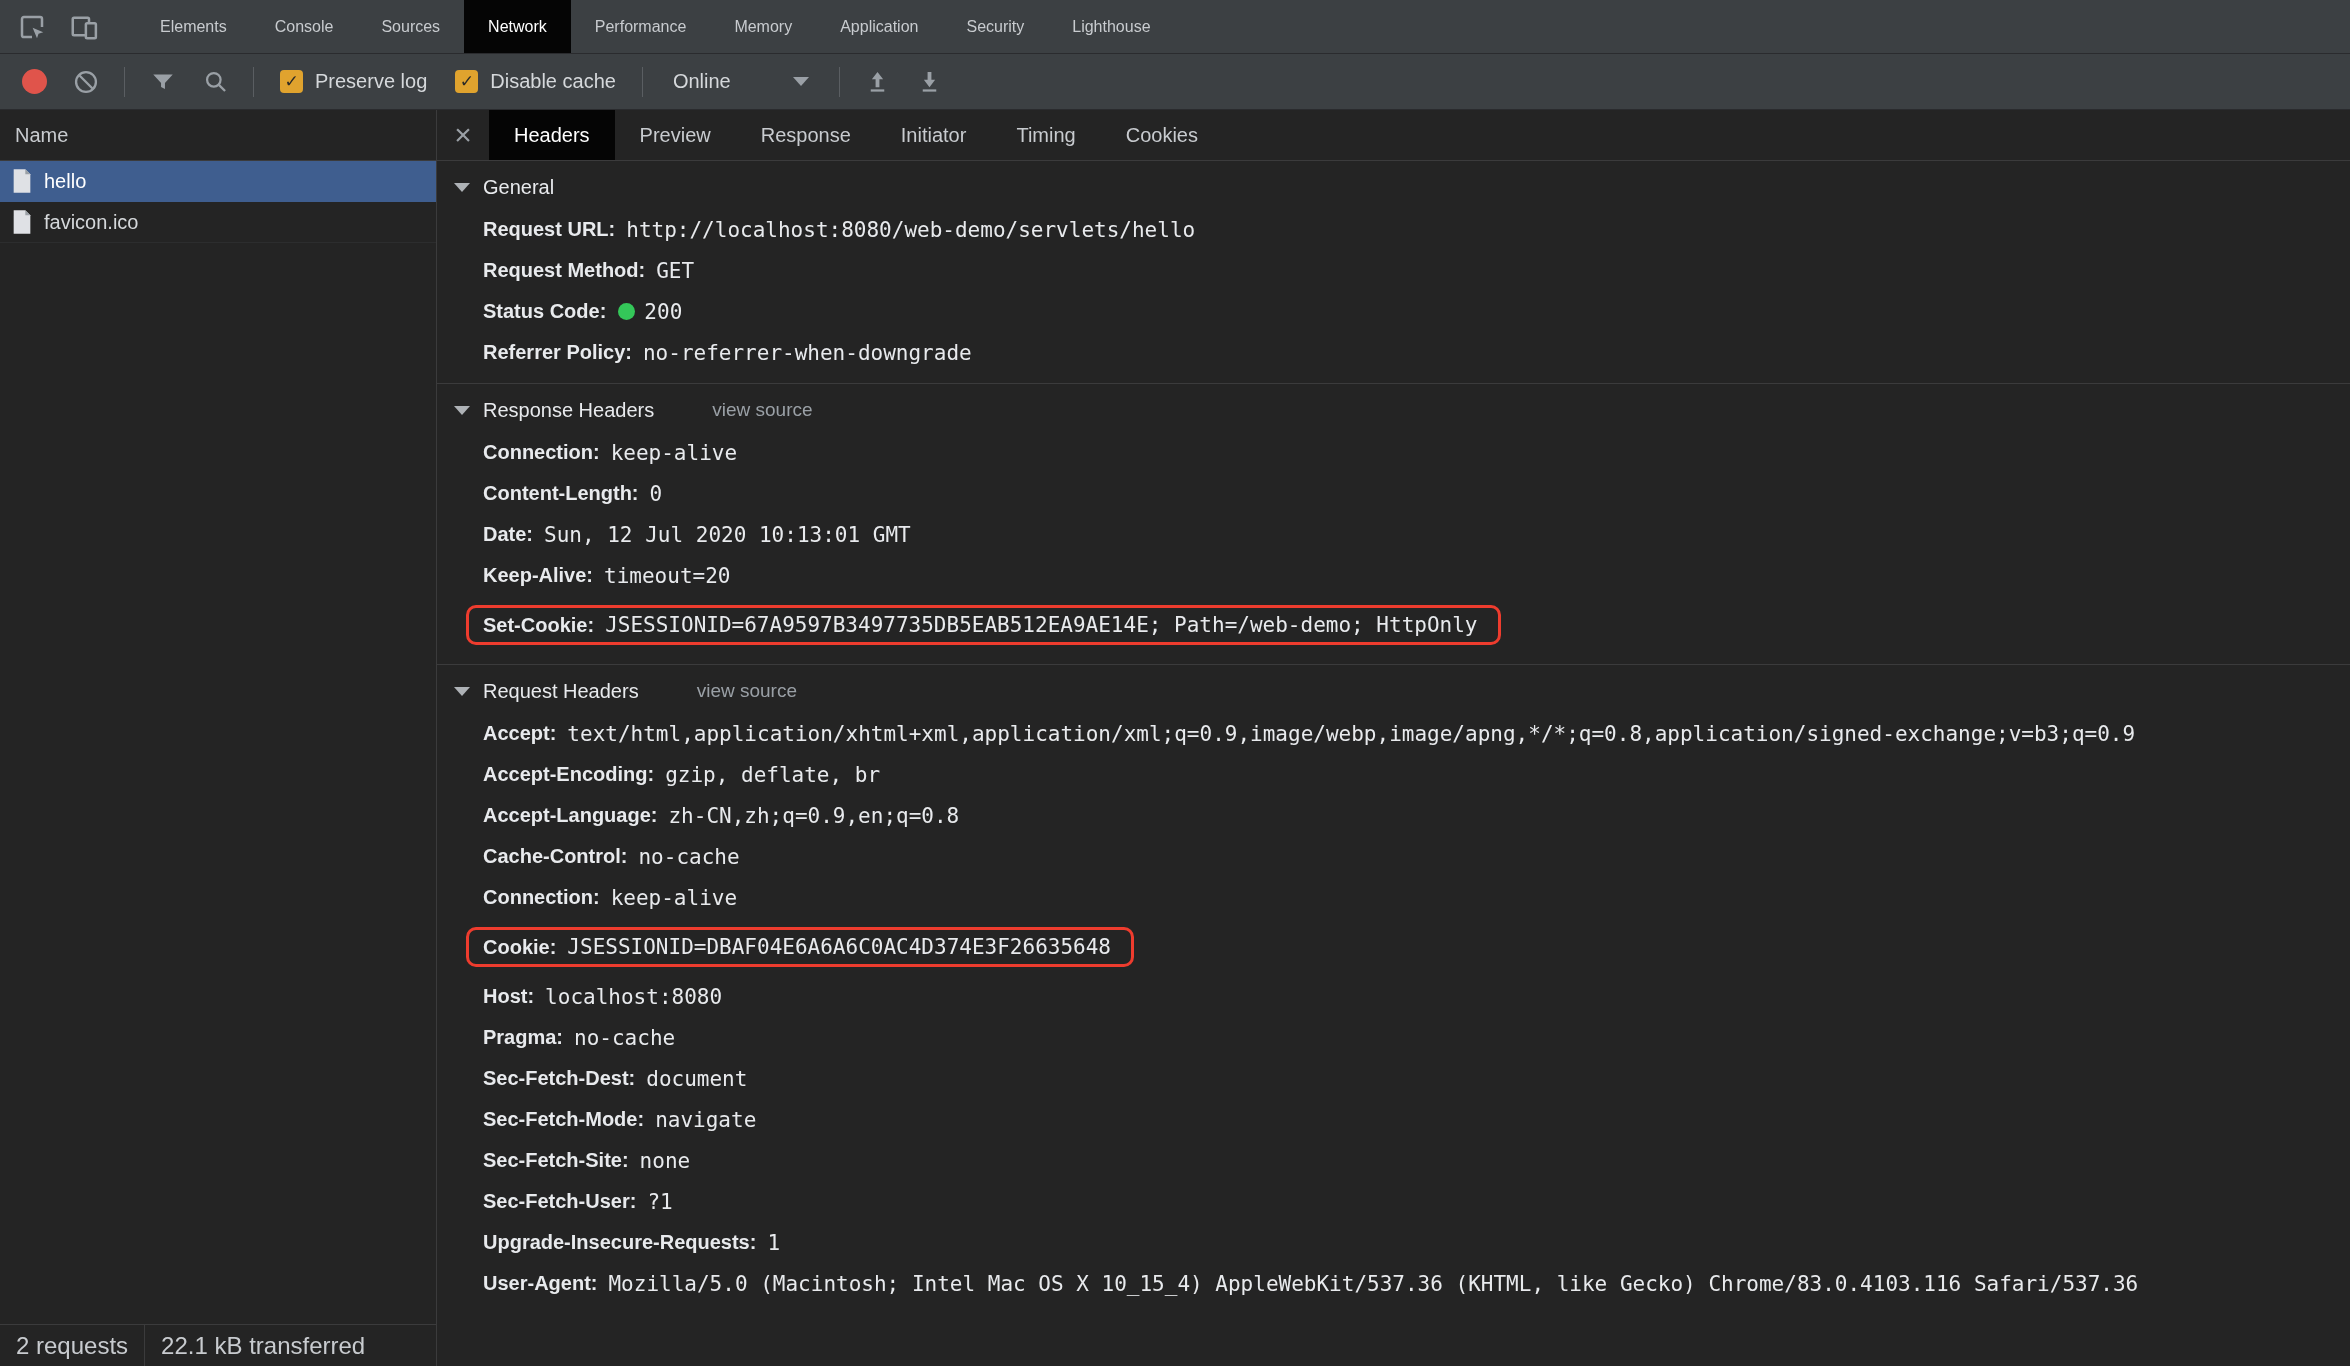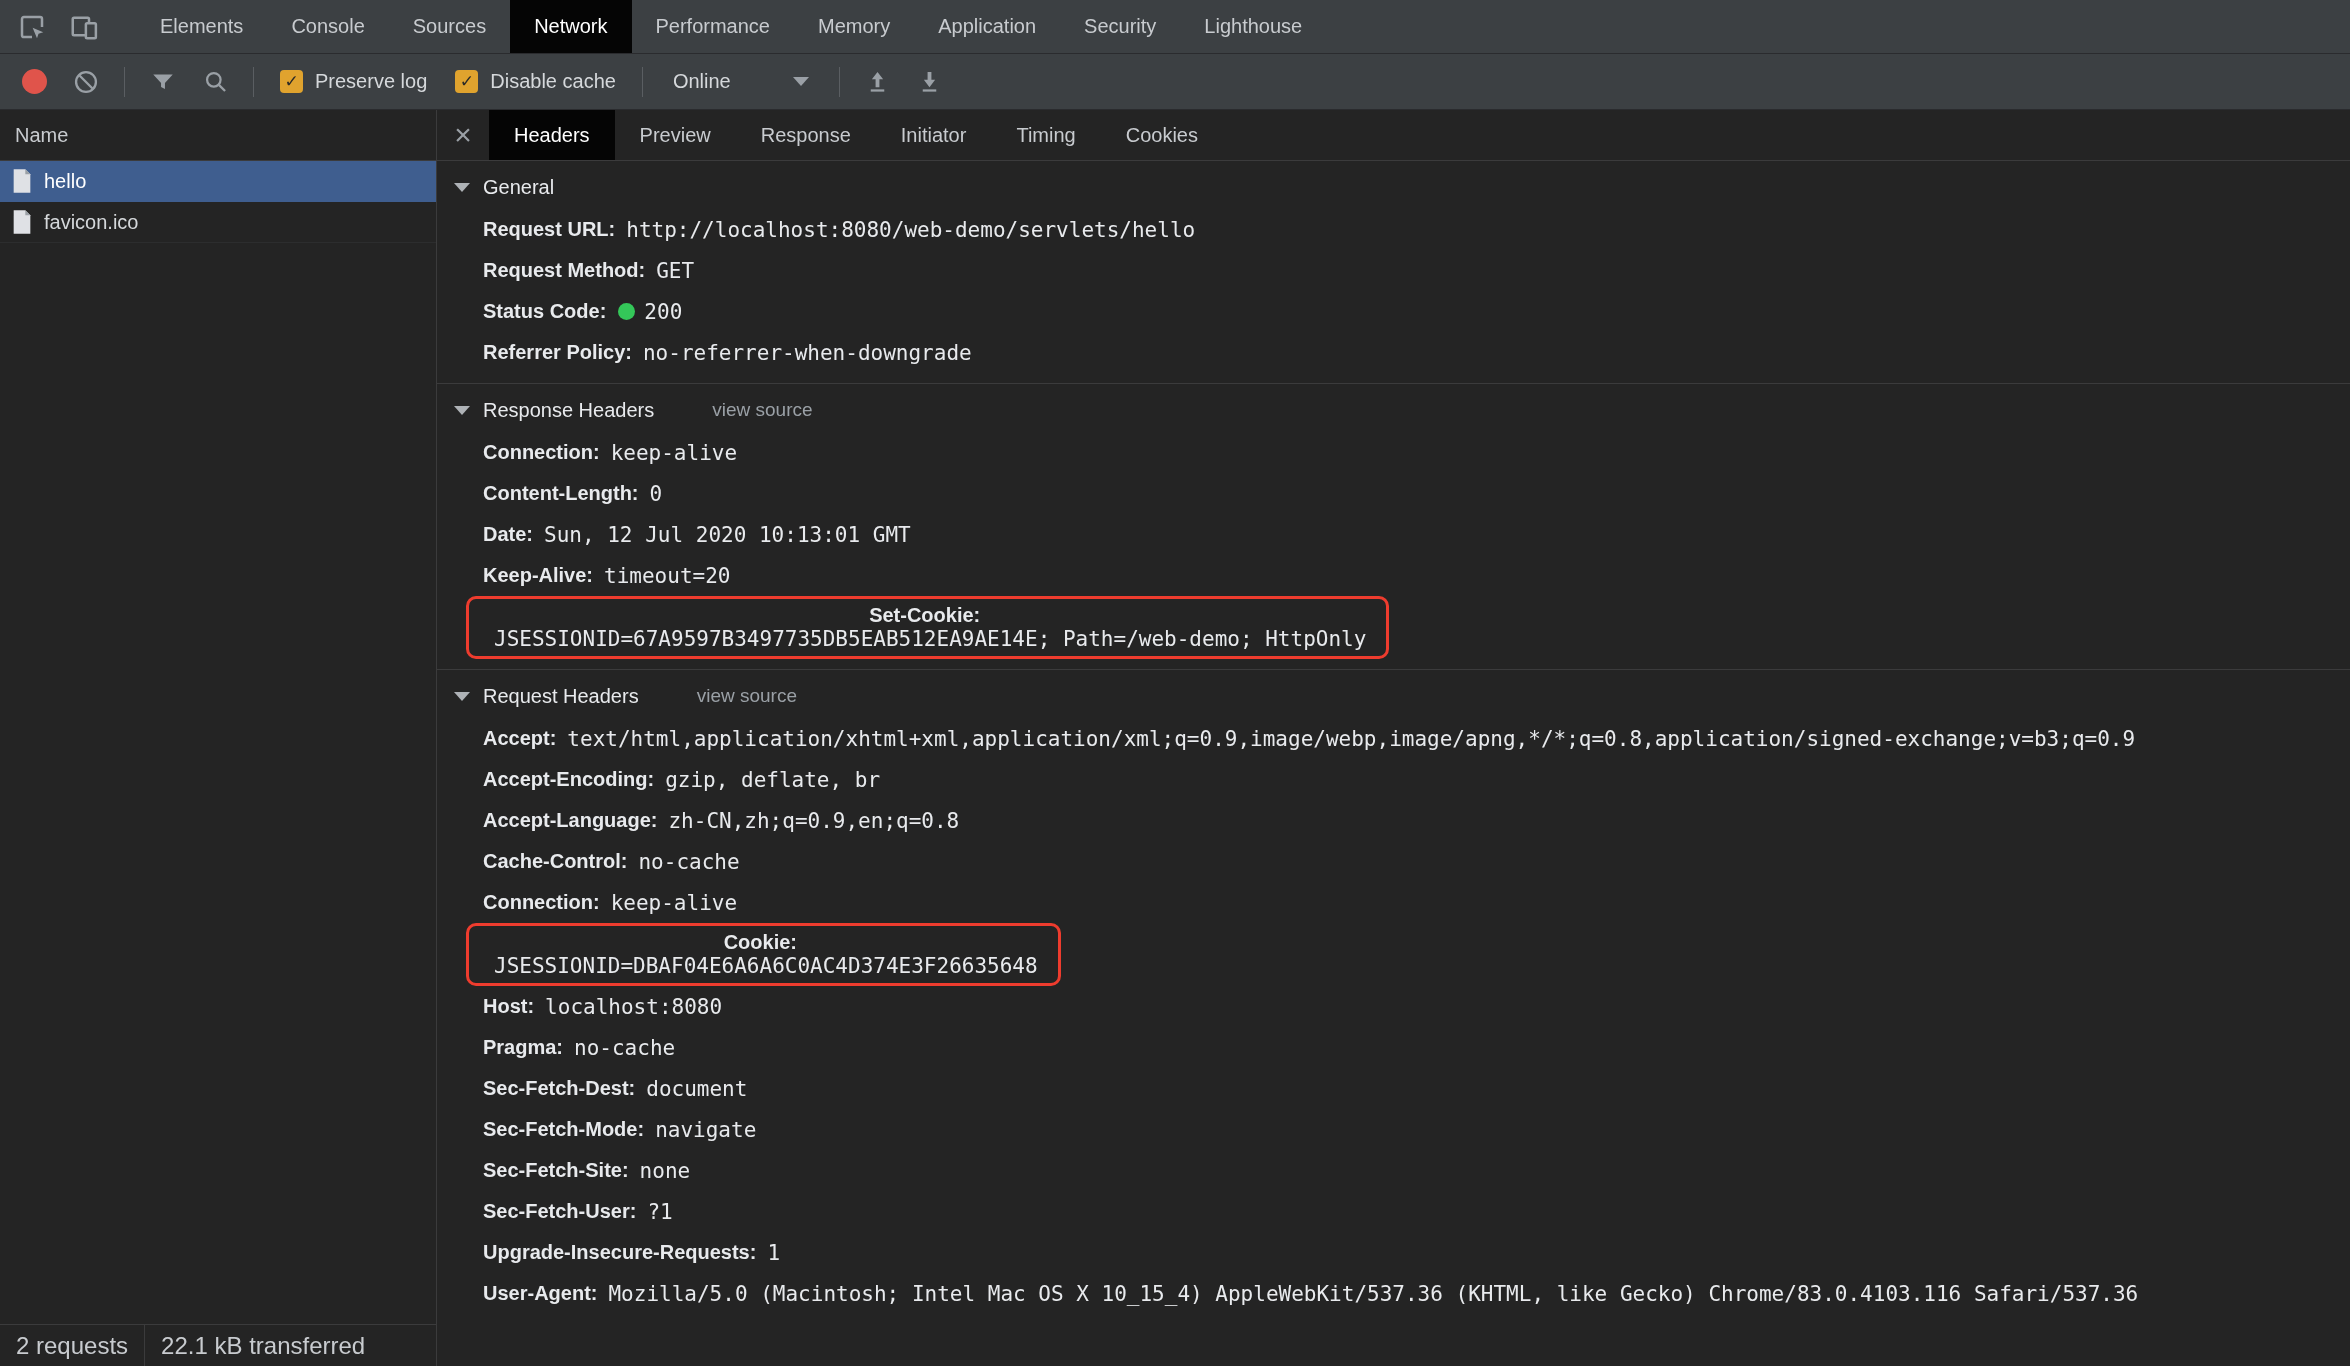--- a/index.html
+++ b/index.html
@@ -20,21 +20,21 @@
 *{margin:0;padding:0;box-sizing:border-box;}
 html,body{width:2350px;height:1366px;overflow:hidden;background:var(--content-bg);}
 body{font-family:"Liberation Sans","DejaVu Sans",sans-serif;font-size:20px;color:var(--text-bright);}
 .devtools{display:flex;flex-direction:column;width:100%;height:100%;}
 
 
 .topbar{height:54px;background:var(--bar-bg);display:flex;align-items:stretch;border-bottom:1px solid var(--bar-border);flex:none;}
 .icon-btn{width:52px;display:flex;align-items:center;justify-content:center;background:none;border:none;cursor:pointer;flex:none;}
 .topbar .icon-btn:first-child{margin-left:6px;}
 .top-tabs{display:flex;align-items:stretch;margin-left:26px;}
-.top-tab{display:flex;align-items:center;padding:6px 24px;color:var(--text-mid);font-size:20px;cursor:pointer;}
+.top-tab{display:flex;align-items:center;padding:6px 24px;color:var(--text-mid);font-size:16px;cursor:pointer;}
 .top-tab.active{background:var(--active-tab-bg);color:#ffffff;}
 
 
 .toolbar{height:56px;background:var(--bar-bg);border-bottom:1px solid var(--bar-border);display:flex;align-items:center;padding:0 12px;gap:8px;flex:none;}
 .tool{width:44px;height:44px;display:flex;align-items:center;justify-content:center;background:none;border:none;cursor:pointer;flex:none;}
 .record-dot{width:25px;height:25px;border-radius:50%;background:var(--record-red);}
 .vsep{width:1px;height:30px;background:#5a5e62;margin:0 8px;flex:none;}
 .check-group{display:flex;align-items:center;gap:12px;margin:0 10px;cursor:pointer;}
 .checkbox{width:23px;height:23px;border-radius:4px;background:var(--accent-checkbox);display:flex;align-items:center;justify-content:center;flex:none;}
 .checkbox::after{content:"✓";font-size:17px;font-weight:bold;color:#2b2a27;}
@@ -67,21 +67,21 @@
 .section-header{height:44px;display:flex;align-items:center;padding-left:17px;cursor:pointer;}
 .disclosure{width:0;height:0;border-left:8px solid transparent;border-right:8px solid transparent;border-top:9px solid #aeb2b6;margin-right:13px;flex:none;}
 .section-title{font-weight:normal;color:var(--text-bright);}
 .view-source{margin-left:58px;color:var(--text-dim);font-size:19px;cursor:pointer;}
 .entry{min-height:41px;display:flex;align-items:center;padding-left:46px;white-space:nowrap;}
 .entry.highlighted{min-height:58px;}
 .hname{font-weight:bold;color:var(--text-bright);flex:none;}
 .hvalue{font-family:"DejaVu Sans Mono","Liberation Mono",monospace;font-size:21px;margin-left:11px;color:var(--text-bright);}
 .status-dot{width:17px;height:17px;border-radius:50%;background:var(--status-green);margin-left:12px;flex:none;}
 .status-dot + .hvalue{margin-left:9px;}
-.hl-box{display:inline-flex;align-items:center;border:3px solid var(--highlight-red);border-radius:10px;padding:5px 20px 5px 14px;margin-left:-17px;flex-direction:column;}
+.hl-box{display:inline-flex;align-items:center;border:3px solid var(--highlight-red);border-radius:10px;padding:5px 20px 5px 14px;margin-left:-17px;}
 svg{display:block;}
 </style>
 </head>
 <body>
 
 <div class="devtools">
 
   <header class="topbar">
     <button class="icon-btn">
       <span>

